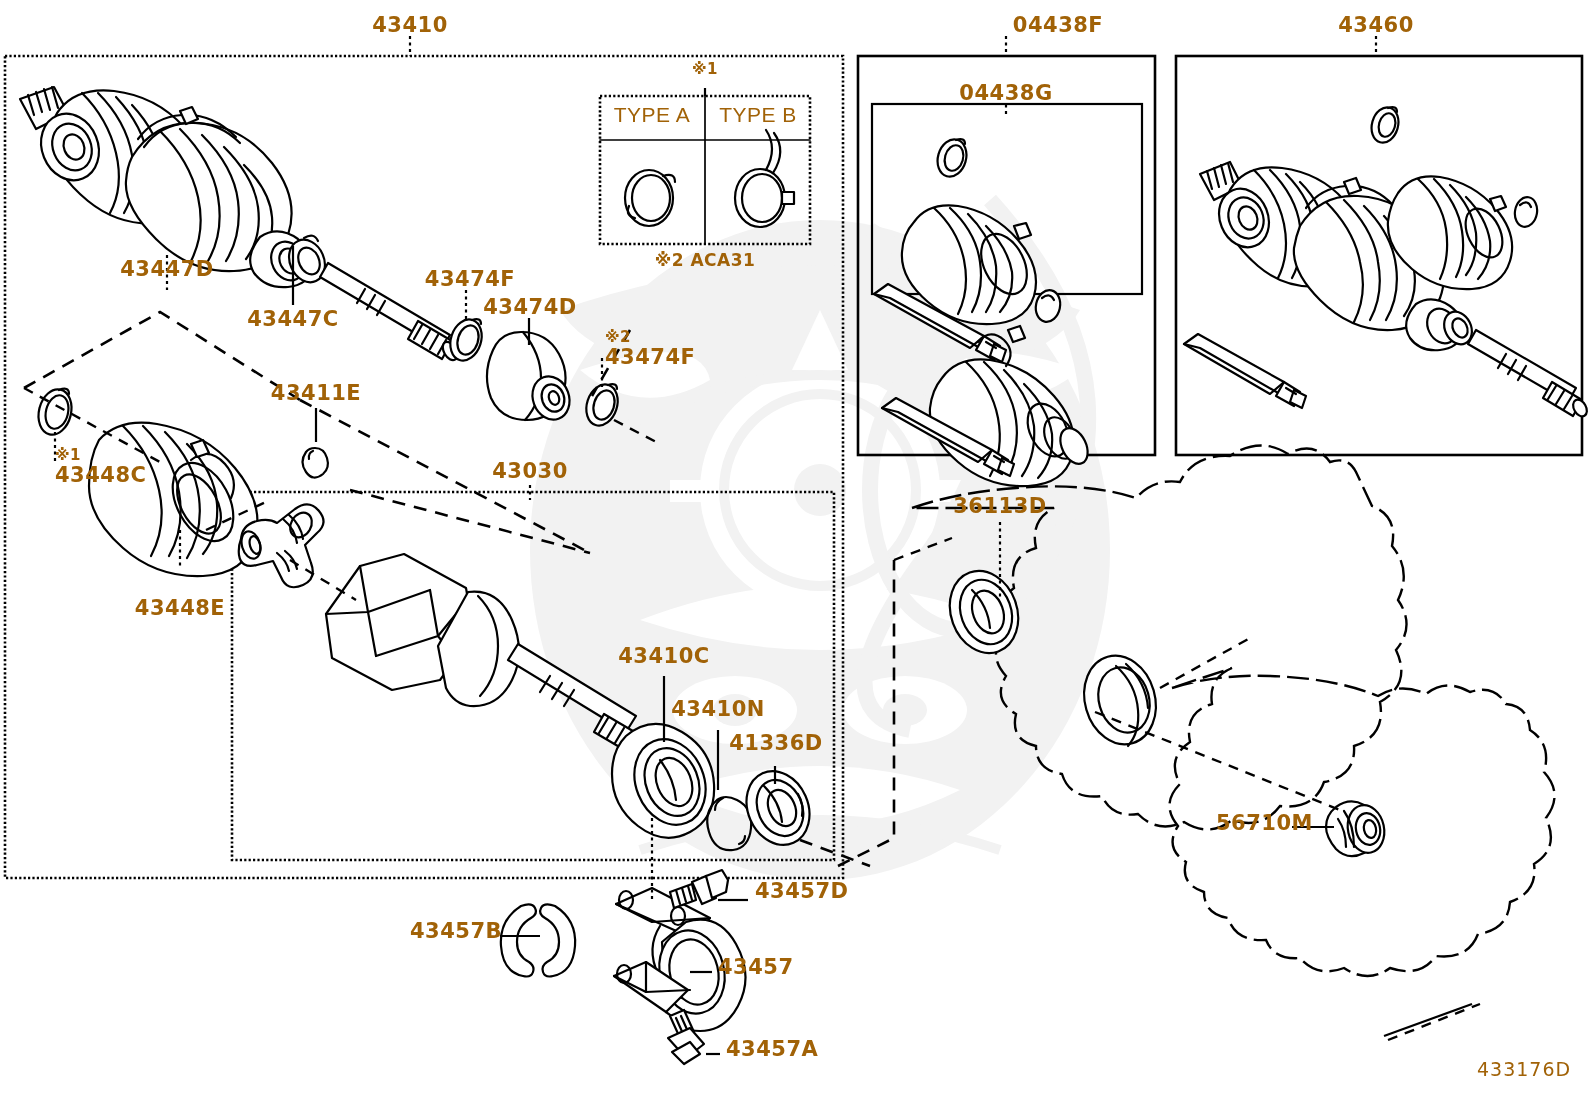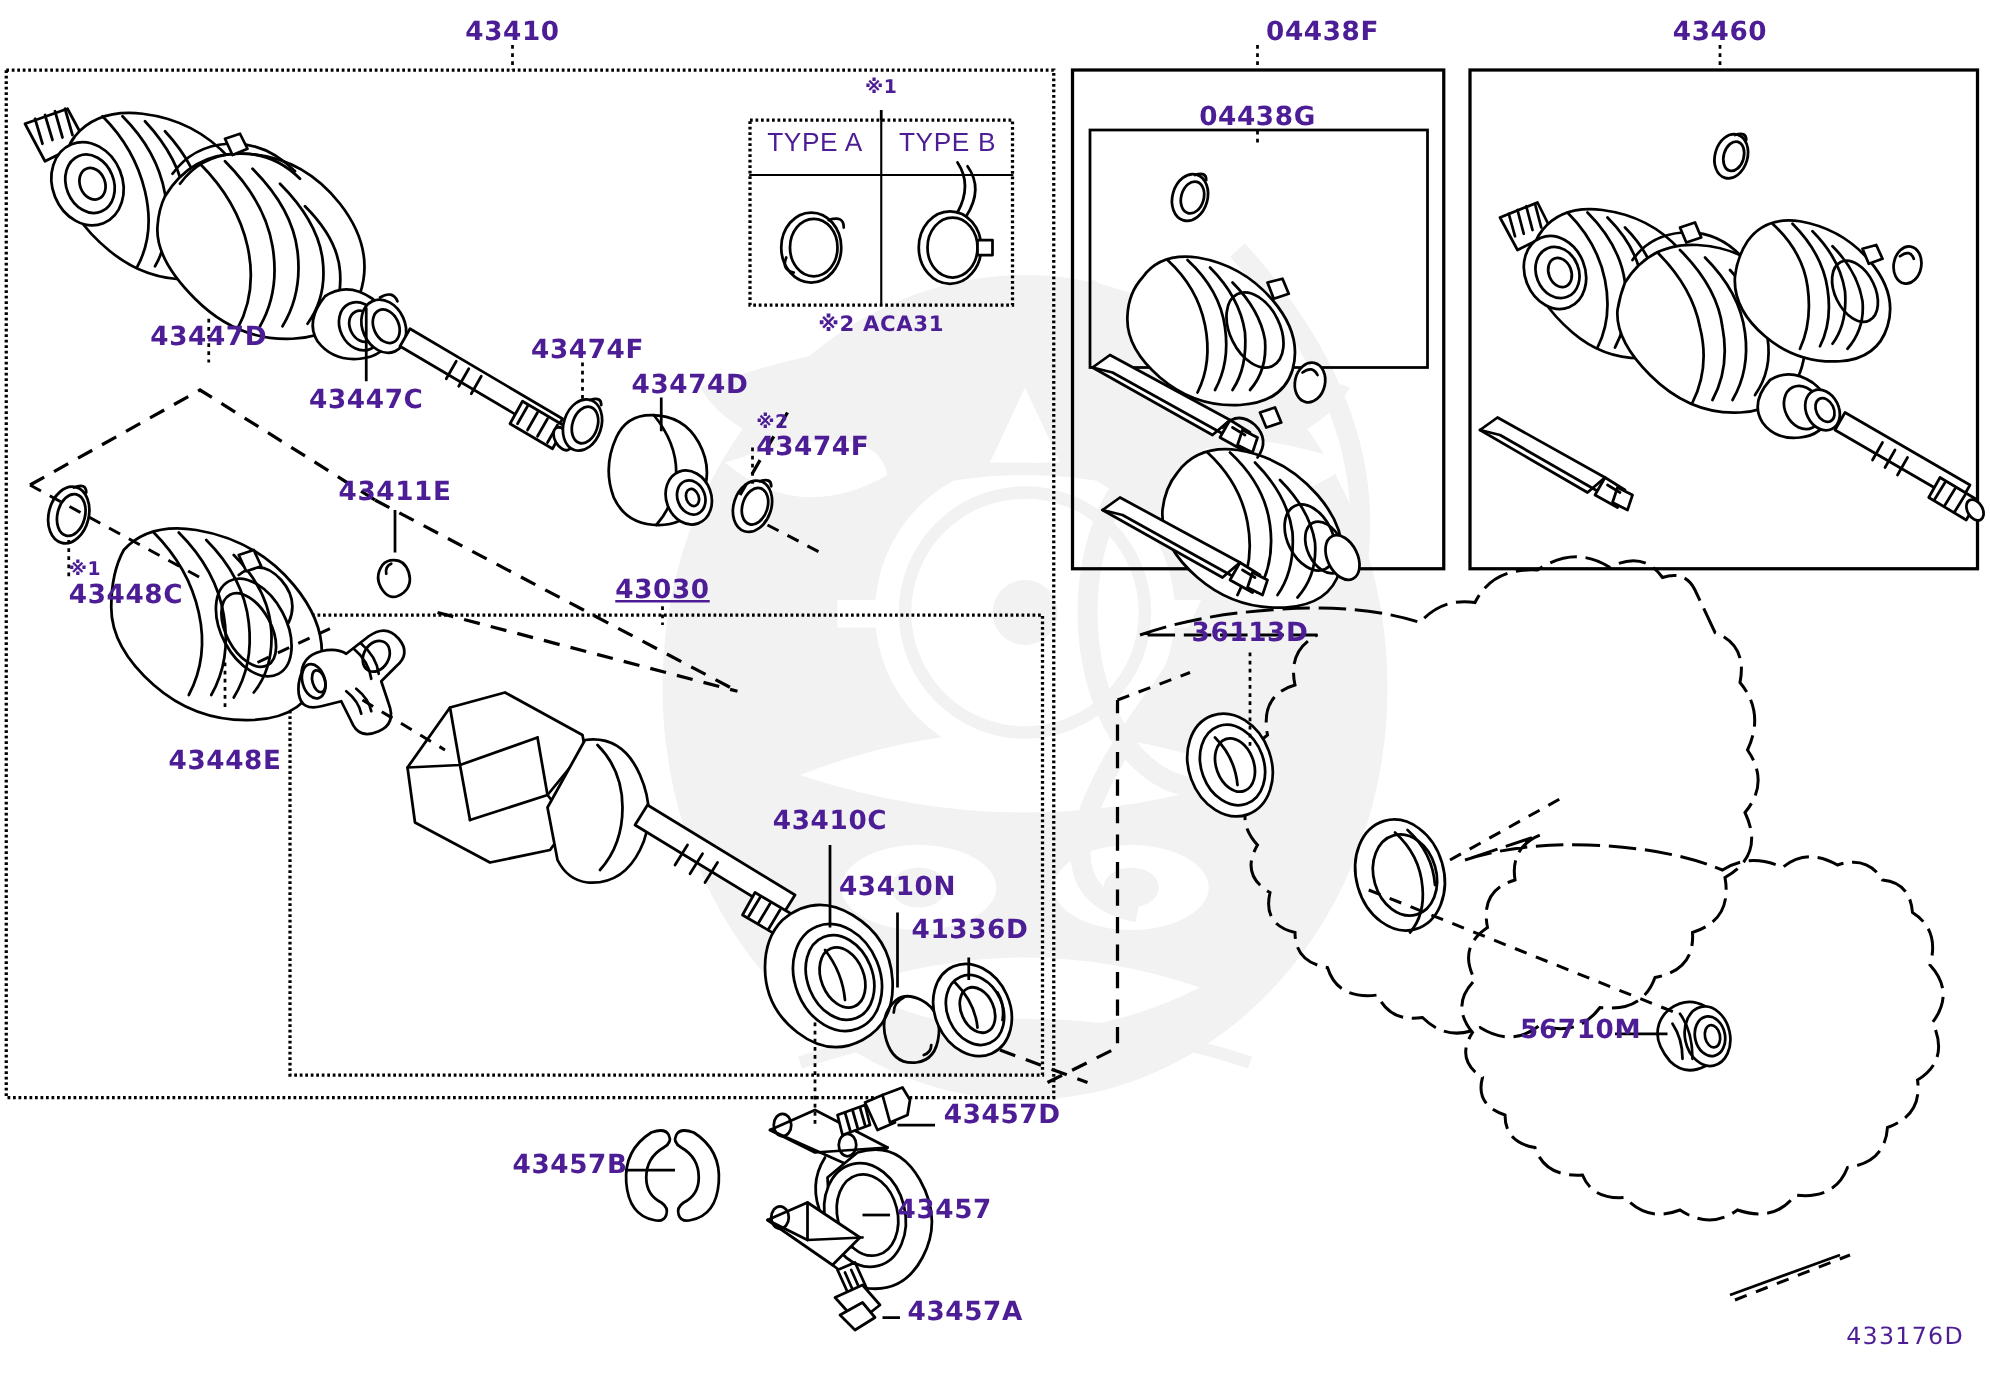--- a/index.html
+++ b/index.html
@@ -29,21 +29,21 @@
     width:1592px;height:1099px;
   }
   #art svg{display:block;width:1592px;height:1099px;}
   
   .lbl{
     position:absolute;
     font-family:"DejaVu Sans", sans-serif;
     font-weight:bold;
     font-size:21px;
     letter-spacing:0.5px;
-    color:#4c1d95;
+    color:#a16207;
     white-space:nowrap;
     line-height:1.05;
   }
   .lbl.small{font-size:17px;}
   .lbl.ref{font-size:15px;font-weight:bold;}
   .lbl.tbl{
     font-family:"Liberation Sans", sans-serif;
     font-weight:normal;
     font-size:21px;
     letter-spacing:0.5px;
@@ -502,30 +502,30 @@
   </div>
 
   <div class="lbl ctr" style="left:410px;top:14px;">43410</div>
 
   <div class="lbl ctr" style="left:167px;top:258px;">43447D</div>
 
   <div class="lbl ctr" style="left:293px;top:308px;">43447C</div>
 
   <div class="lbl ctr" style="left:470px;top:268px;">43474F</div>
 
-  <div class="lbl ctr" style="left:552px;top:296px;">43474D</div>
+  <div class="lbl ctr" style="left:530px;top:296px;">43474D</div>
 
   <div class="stackwrap" style="left:605px;top:330px;width:0;">
     <span class="lbl ref ctr" style="position:relative;left:0;top:0;display:block;transform:none;">※2</span>
     <span class="lbl ctr" style="position:relative;left:0;top:0;display:block;transform:none;">43474F</span>
   </div>
 
   <div class="lbl ctr" style="left:316px;top:382px;">43411E</div>
 
-  <div class="lbl ctr" style="left:530px;top:460px;text-decoration:underline;">43030</div>
+  <div class="lbl ctr" style="left:530px;top:460px;">43030</div>
 
   <div class="stackwrap" style="left:55px;top:448px;width:0;">
     <span class="lbl ref" style="position:relative;display:block;">※1</span>
     <span class="lbl" style="position:relative;display:block;">43448C</span>
   </div>
 
   <div class="lbl ctr" style="left:180px;top:560px;margin-top:37px;">43448E</div>
 
   <div class="lbl ctr" style="left:664px;top:645px;">43410C</div>
 

